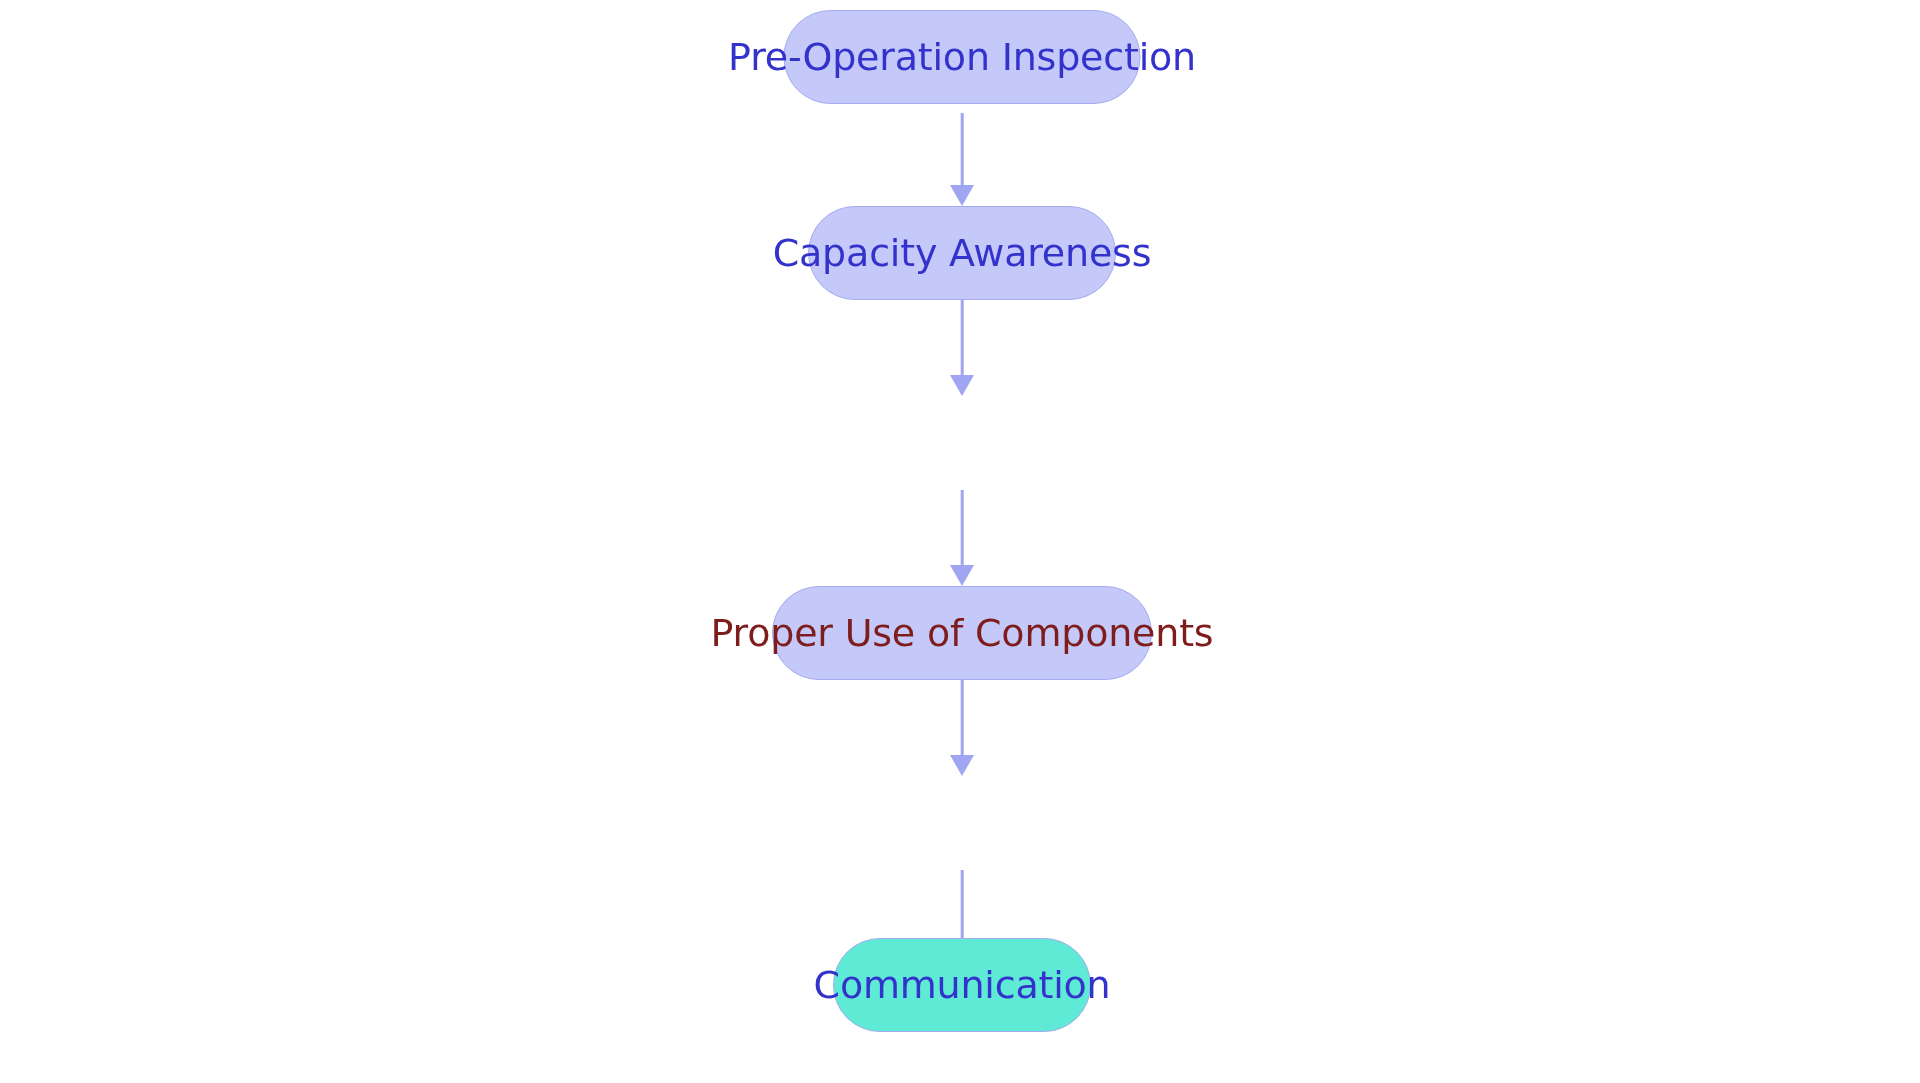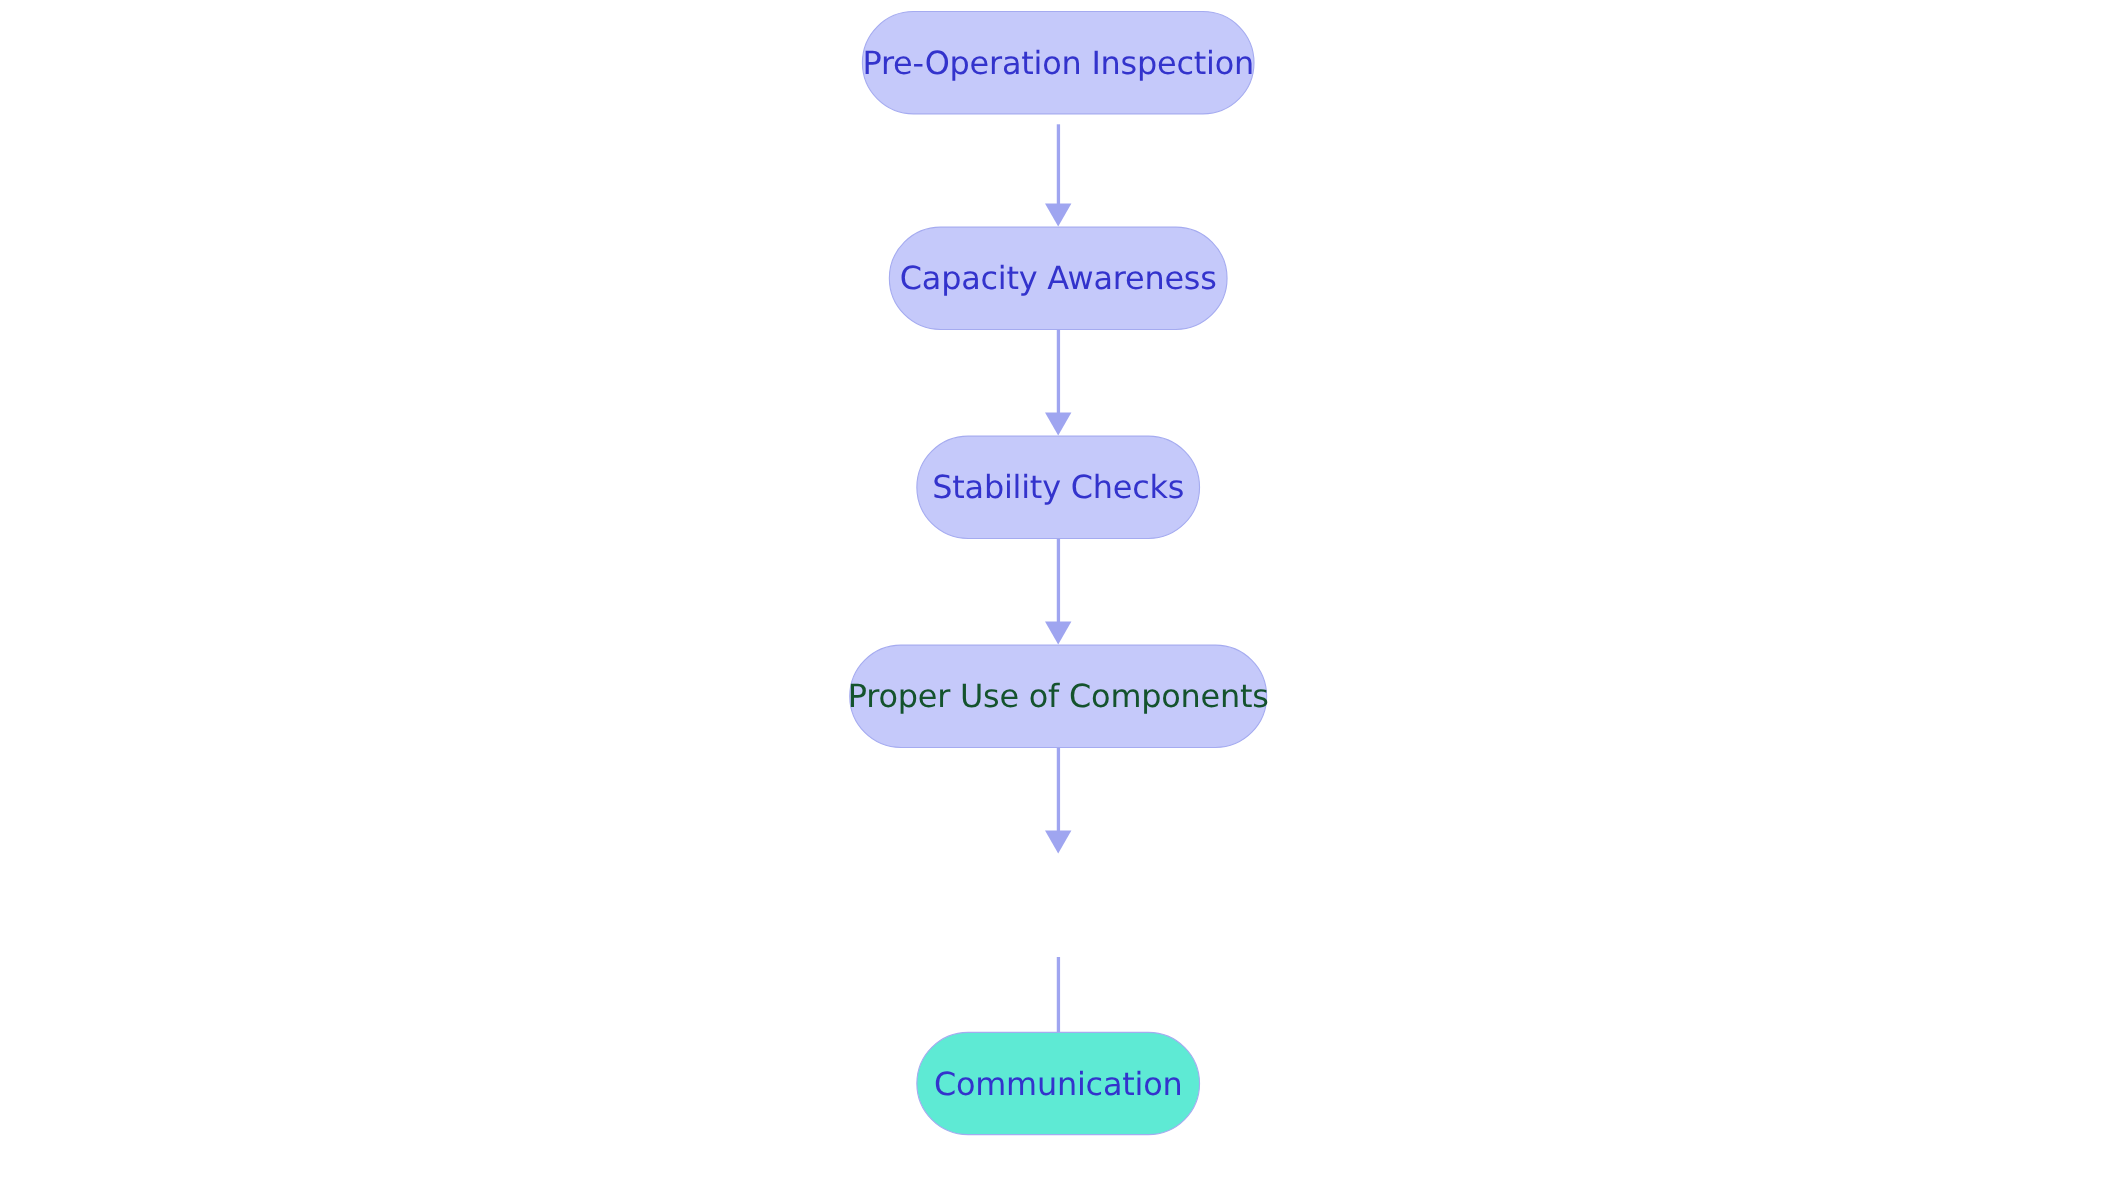--- a/index.html
+++ b/index.html
@@ -27,21 +27,21 @@
     background: #c5c9fa;
     border: 1.6px solid #a5abf0;
     display: flex;
     align-items: center;
     justify-content: center;
     transform: translateX(-50%);
   }
   .flow-node-label {
     color: #3333cc;
     font-family: "DejaVu Sans", "Liberation Sans", sans-serif;
-    font-size: 29px;
+    font-size: 38px;
     font-weight: 400;
     letter-spacing: -0.2px;
     line-height: 1;
     white-space: nowrap;
     user-select: none;
   }
   .flow-edge {
     position: absolute;
     transform: translateX(-50%);
     pointer-events: none;
@@ -91,23 +91,20 @@
     <div class="edge-line" style="height: 77px; background: rgb(159, 165, 240);"></div>
     <div class="edge-head" style="border-top-color: rgb(159, 165, 240);"></div>
   </div>
 
   <div class="flow-node" style="left: 962px; top: 10px; width: 357px; background: rgb(197, 201, 250); border-color: rgb(165, 171, 240);">
     <span class="flow-node-label" style="color: rgb(51, 51, 204);">Pre-Operation Inspection</span>
   </div>
   <div class="flow-node" style="left: 962px; top: 206px; width: 308px; background: rgb(197, 201, 250); border-color: rgb(165, 171, 240); justify-content: center;">
     <span class="flow-node-label" style="color: rgb(51, 51, 204);">Capacity Awareness</span>
   </div>
-  <div class="flow-node" style="left: 962px; top: 396px; width: 258px; background: rgb(197, 201, 250); border-color: rgb(165, 171, 240);">
-    <span class="flow-node-label" style="color: rgb(51, 51, 204);">Stability Checks</span>
-  </div>
   <div class="flow-node" style="left: 962px; top: 586px; width: 380px; background: rgb(197, 201, 250); border-color: rgb(165, 171, 240);">
-    <span class="flow-node-label" style="color: #14532d;">Proper Use of Components</span>
+    <span class="flow-node-label" style="color: #7f1d1d;">Proper Use of Components</span>
   </div>
   <div class="flow-node" style="left: 962px; top: 938px; width: 258px; background: #5eead4; border-color: rgb(165, 171, 240);">
     <span class="flow-node-label" style="color: rgb(51, 51, 204);">Communication</span>
   </div>
 
 </div>
 
 </body></html>

